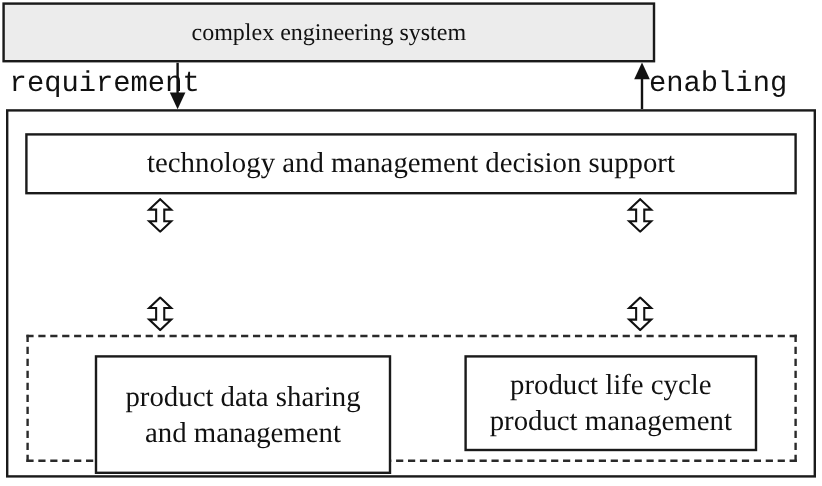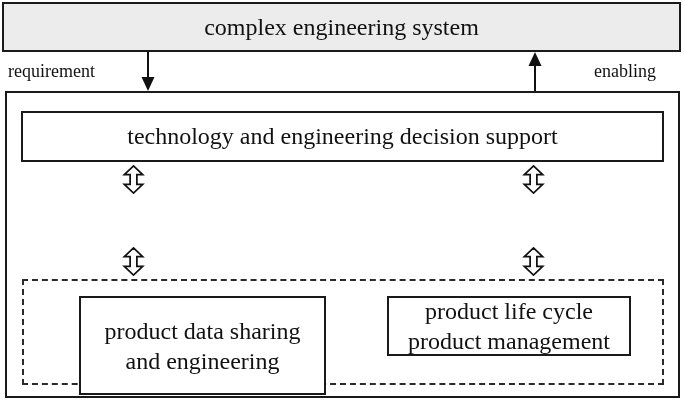--- a/index.html
+++ b/index.html
@@ -20,23 +20,23 @@
   .box {
     position: absolute;
     border: 2px solid #1a1a1a;
     background: #ffffff;
     display: flex;
     align-items: center;
     justify-content: center;
     text-align: center;
   }
   .top-box {
-    left: 2px; top: 2px; width: 679px; height: 50px;
+    left: 2px; top: 2px; width: 544px; height: 50px;
     background: #ececec;
-    font-size: 24px;
+    font-size: 20px;
   }
   .outer-box {
     left: 5px; top: 91px; width: 675px; height: 307px;
     background: #ffffff;
   }
   .layer-box {
     font-size: 24px;
   }
   .decision-box { left: 14px; top: 18px; width: 643px; height: 51px; }
   .modeling-box { left: 14px; top: 103px; width: 643px; height: 49px; }
@@ -45,26 +45,27 @@
     left: 15px; top: 186px; width: 642px; height: 106px;
     border: 2px dashed #2a2a2a;
     background: #ffffff;
   }
   .sub-box {
     font-size: 24px;
     line-height: 30px;
     flex-direction: column;
   }
   .sub-box-left  { left: 55px;  top: 15px; width: 247px; height: 99px; }
-  .sub-box-right { left: 363px; top: 15px; width: 244px; height: 60px; }
+  .sub-box-right { left: 363px; top: 15px; width: 244px; height: 80px; }
   .flow-label {
     position: absolute;
-    font-size: 18px;
+    font-size: 24px;
     line-height: 30px;
     white-space: nowrap;
+    font-family: Liberation Mono, monospace;
   }
   .label-requirement { left: 8px; top: 56px; }
   .label-enabling { right: 29px; top: 56px; text-align: center; }
   .arrow-svg { position: absolute; display: block; }
   .solid-arrow-down { left: 140px; top: 52px; }
   .solid-arrow-up   { left: 527px; top: 52px; }
   .dbl-arrow { width: 25px; height: 29px; }
   .dbl-r1-left  { left: 114px; top: 72px; }
   .dbl-r1-right { left: 514px; top: 72px; }
   .dbl-r2-left  { left: 114px; top: 154px; }
@@ -88,21 +89,21 @@
   </svg>
 
   <svg class="arrow-svg solid-arrow-up" width="16" height="39" viewBox="0 0 16 39">
     <line x1="8" y1="39" x2="8" y2="12" stroke="#111" stroke-width="2"></line>
     <polygon points="8,0 1.5,14 14.5,14" fill="#111"></polygon>
   </svg>
 
   <div class="box outer-box">
 
     <div class="box layer-box decision-box">
-      <span>technology and engineering decision support</span>
+      <span>technology and management decision support</span>
     </div>
 
     <svg class="arrow-svg dbl-arrow dbl-r1-left" viewBox="0 0 22 30">
       <path d="M11 1 L20.5 10 L14.5 10 L14.5 20 L20.5 20 L11 29 L1.5 20 L7.5 20 L7.5 10 L1.5 10 Z" fill="#ffffff" stroke="#111" stroke-width="1.8" stroke-linejoin="miter"></path>
     </svg>
     <svg class="arrow-svg dbl-arrow dbl-r1-right" viewBox="0 0 22 30">
       <path d="M11 1 L20.5 10 L14.5 10 L14.5 20 L20.5 20 L11 29 L1.5 20 L7.5 20 L7.5 10 L1.5 10 Z" fill="#ffffff" stroke="#111" stroke-width="1.8" stroke-linejoin="miter"></path>
     </svg>
 
 
@@ -110,21 +111,21 @@
       <path d="M11 1 L20.5 10 L14.5 10 L14.5 20 L20.5 20 L11 29 L1.5 20 L7.5 20 L7.5 10 L1.5 10 Z" fill="#ffffff" stroke="#111" stroke-width="1.8" stroke-linejoin="miter"></path>
     </svg>
     <svg class="arrow-svg dbl-arrow dbl-r2-right" viewBox="0 0 22 30">
       <path d="M11 1 L20.5 10 L14.5 10 L14.5 20 L20.5 20 L11 29 L1.5 20 L7.5 20 L7.5 10 L1.5 10 Z" fill="#ffffff" stroke="#111" stroke-width="1.8" stroke-linejoin="miter"></path>
     </svg>
 
     <div class="dashed-box">
 
       <div class="box sub-box sub-box-left">
         <span>product data sharing</span>
-        <span>and engineering</span>
+        <span>and management</span>
       </div>
 
       <div class="box sub-box sub-box-right">
         <span>product life cycle</span>
         <span>product management</span>
       </div>
 
     </div>
   </div>
 </div>

